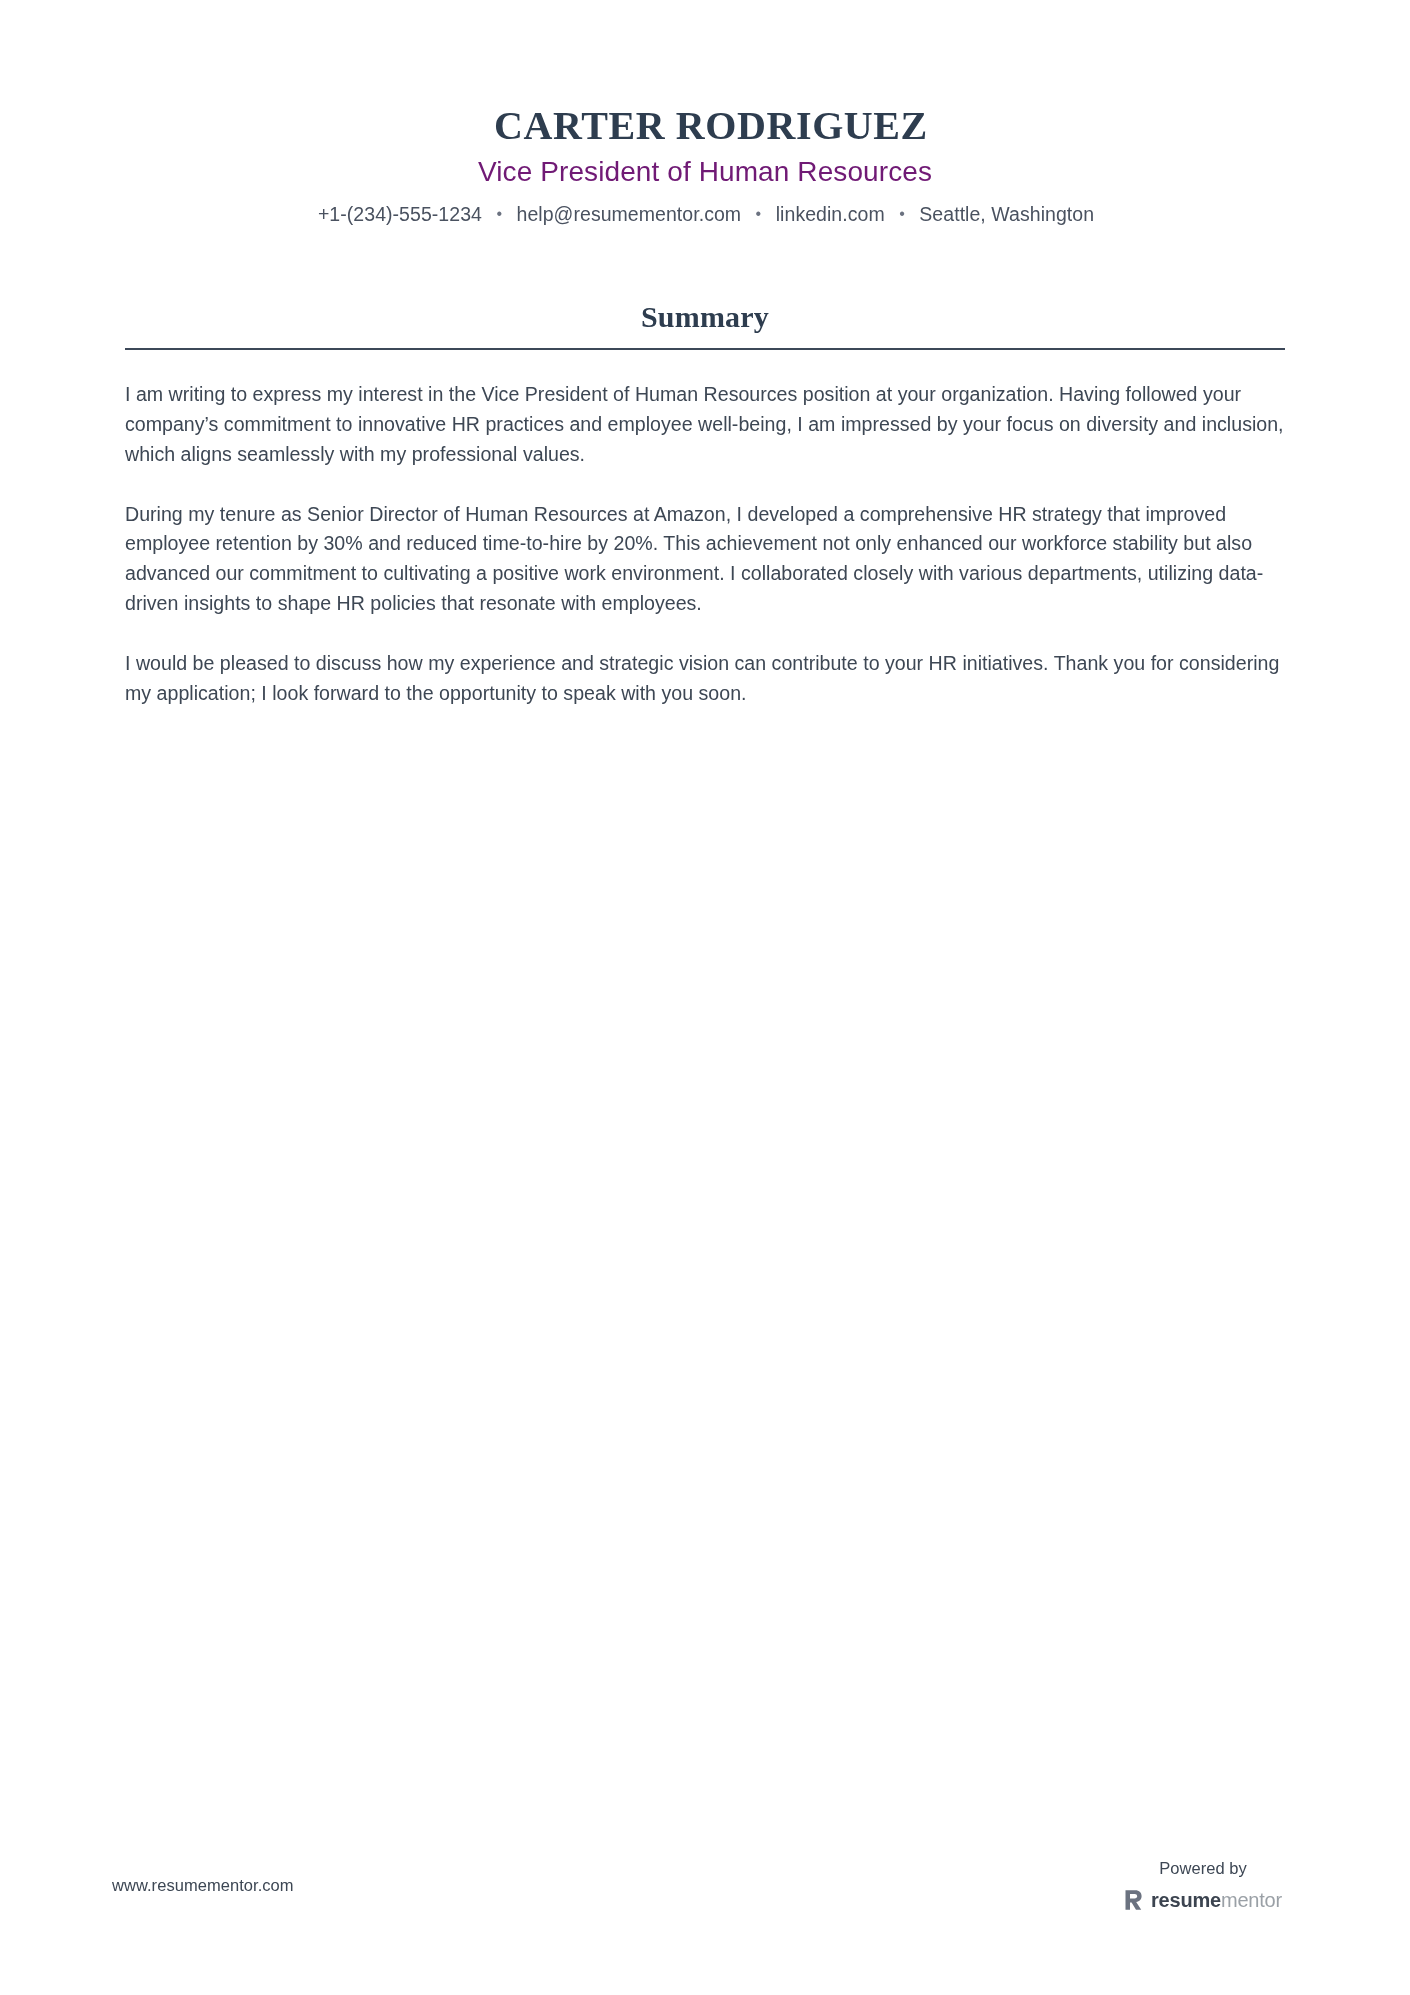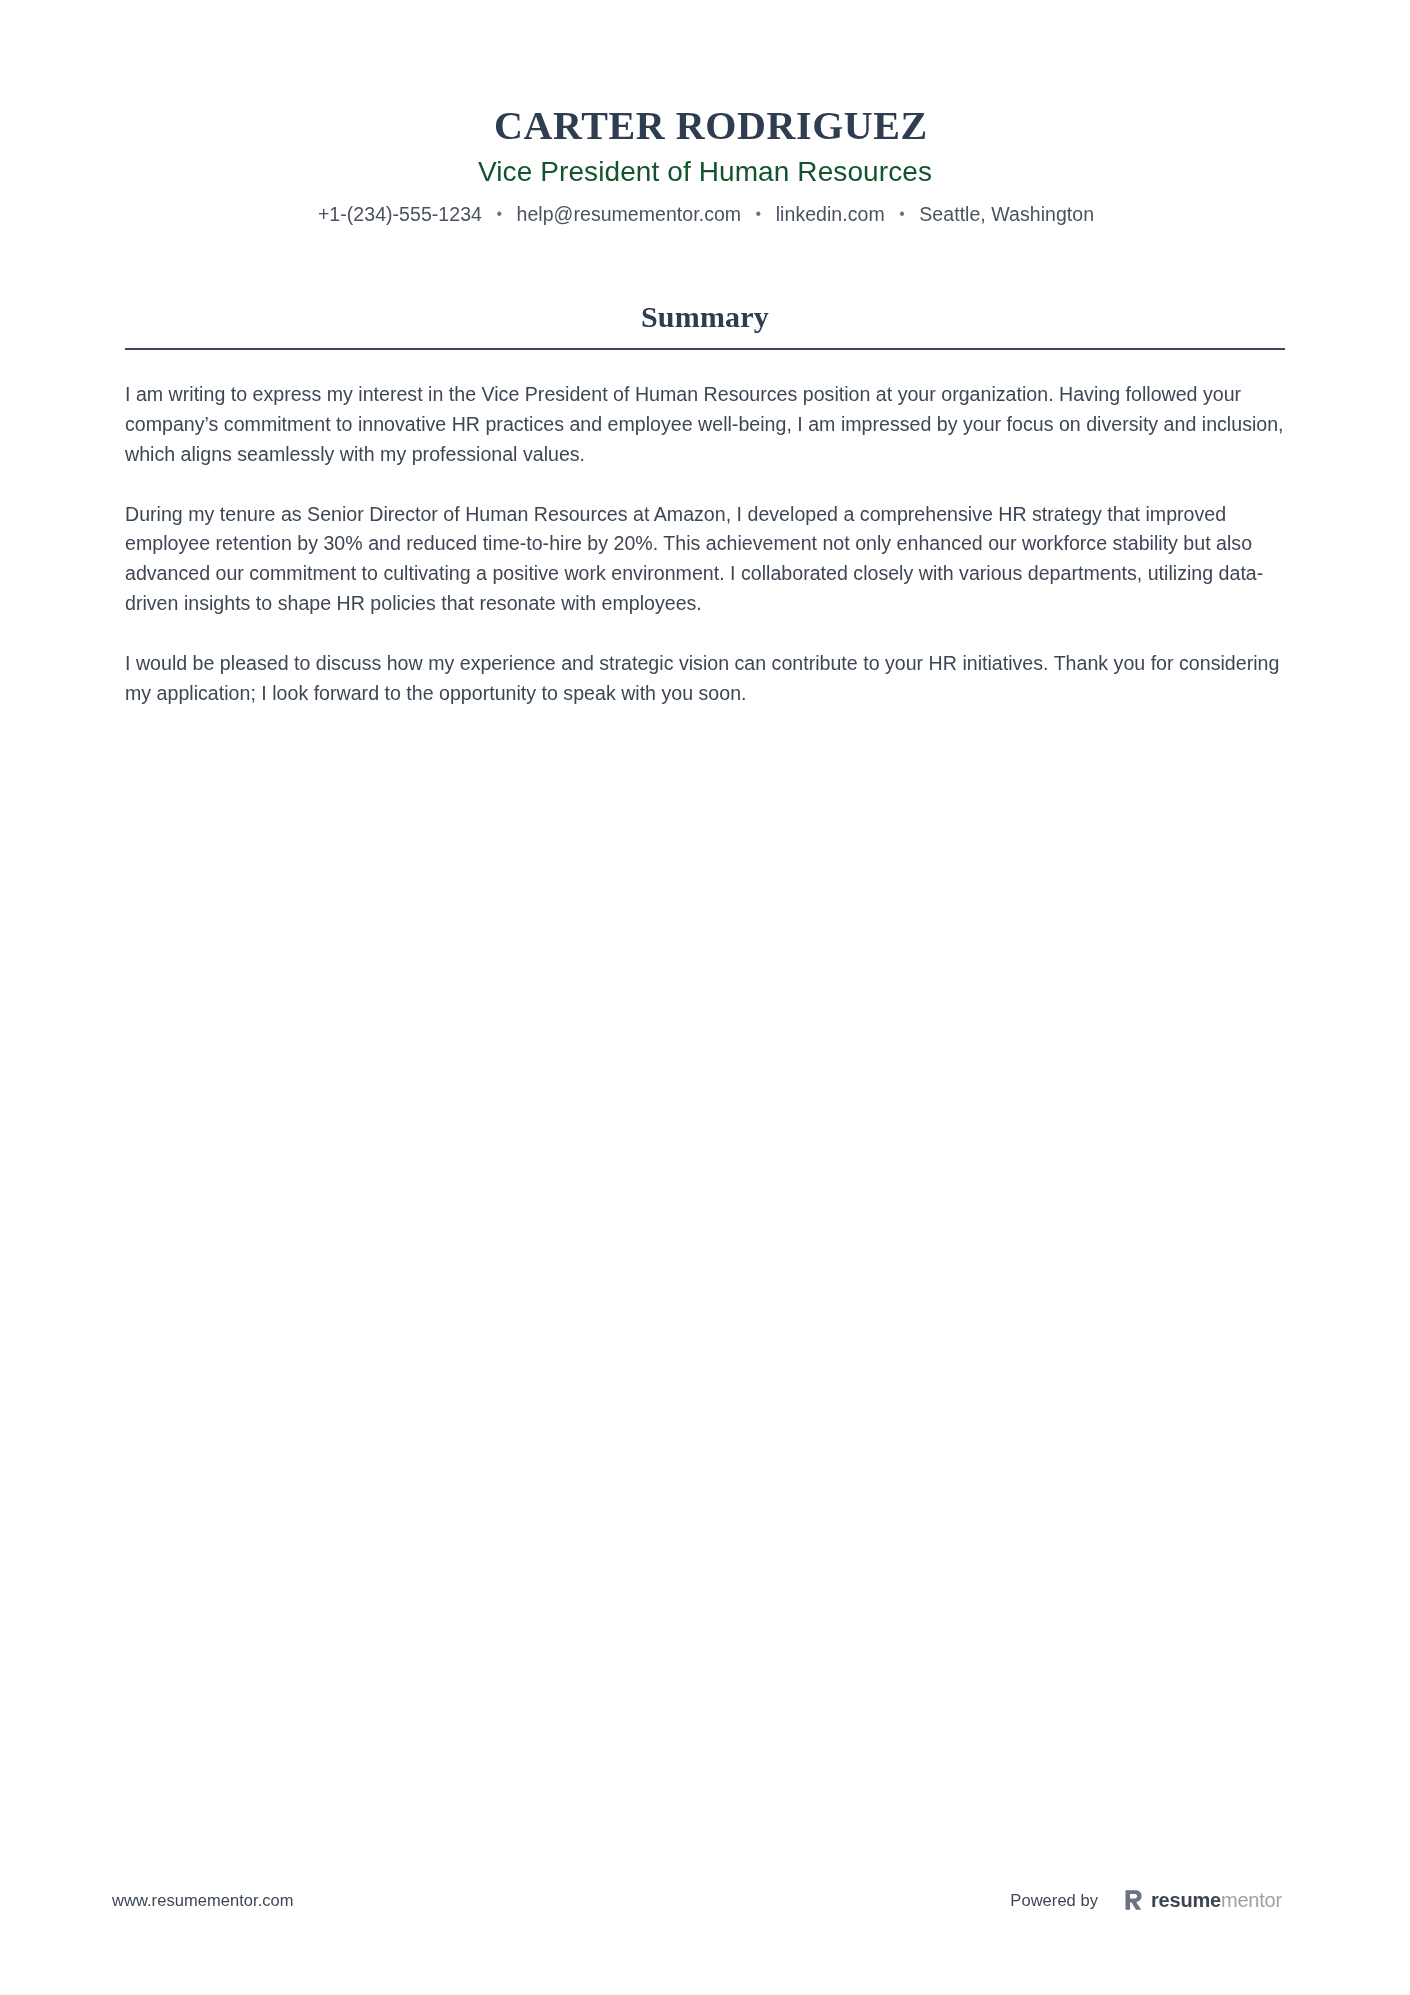--- a/index.html
+++ b/index.html
@@ -36,21 +36,21 @@
     letter-spacing: 0.6px;
     color: #2e3d4f;
     line-height: 1.08;
     margin: 0;
     padding-left: 12px;
   }
   .job-title {
     font-family: "Liberation Sans", sans-serif;
     font-weight: 400;
     font-size: 28px;
-    color: #14532d;
+    color: #701a75;
     line-height: 1.35;
     margin: 6px 0 0 0;
     letter-spacing: 0.1px;
   }
   .contact-line {
     margin: 10px 0 0 2px;
     font-size: 19.5px;
     color: #4a5260;
     line-height: 1.4;
     letter-spacing: 0.05px;
@@ -114,21 +114,22 @@
     justify-content: space-between;
   }
   .footer-url {
     font-size: 16.5px;
     color: #3d4754;
     letter-spacing: 0.05px;
   }
   .footer-right {
     display: flex;
     align-items: center;
-    gap: 26px;
+    gap: 11px;
+    flex-direction: column;
   }
   .powered-by {
     font-size: 16.5px;
     color: #3d4754;
     letter-spacing: 0.05px;
   }
   .brand-logo {
     display: flex;
     align-items: center;
     gap: 7px;

